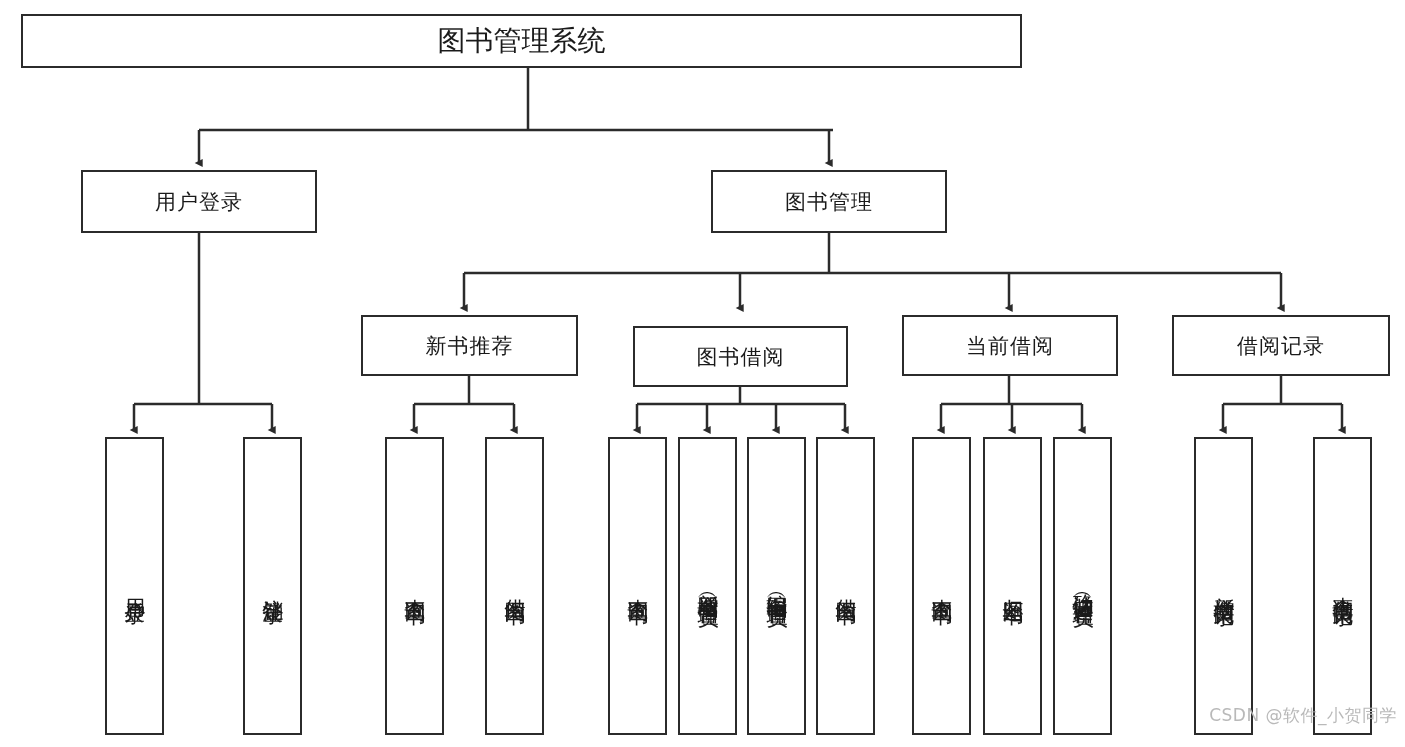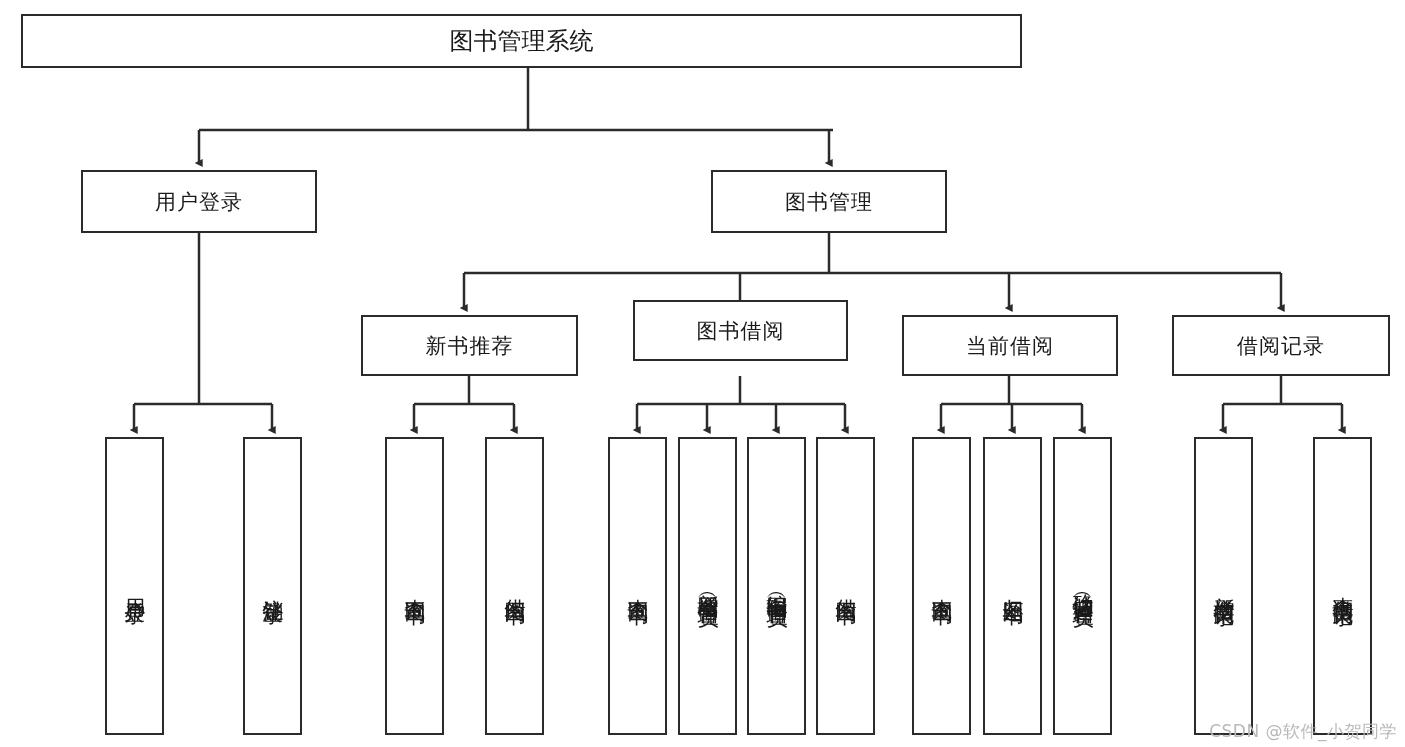--- a/index.html
+++ b/index.html
@@ -31,21 +31,21 @@
     display: flex;
     align-items: center;
     justify-content: center;
     color: #1a1a1a;
   }
   .node.horiz {
     font-size: 21px;
     letter-spacing: 1px;
   }
   .node.root {
-    font-size: 24px;
+    font-size: 28px;
   }
   .node.leaf {
     font-size: 21px;
     align-items: center;
     justify-content: center;
   }
   .vtext {
     writing-mode: vertical-rl;
     text-orientation: upright;
     -webkit-text-orientation: upright;
@@ -53,21 +53,21 @@
     letter-spacing: 2px;
     white-space: nowrap;
     text-align: center;
   }
   .htext {
     white-space: nowrap;
   }
   #watermark {
     position: absolute;
     right: 8px;
-    bottom: 4px;
+    bottom: 20px;
     font-size: 17px;
     color: #b9b9b9;
     letter-spacing: 0.5px;
     white-space: nowrap;
     font-family: "DejaVu Sans", "Liberation Sans", sans-serif;
   }
 </style>
 </head>
 <body>
 
@@ -130,21 +130,21 @@
   <div class="node horiz" style="left:81px; top:170px; width:236px; height:63px;">
     <span class="htext">用户登录</span>
   </div>
   <div class="node horiz" style="left:711px; top:170px; width:236px; height:63px;">
     <span class="htext">图书管理</span>
   </div>
 
   <div class="node horiz" style="left:361px; top:315px; width:217px; height:61px;font-family:Liberation Serif, serif;">
     <span class="htext">新书推荐</span>
   </div>
-  <div class="node horiz" style="left:633px; top:300px; width:215px; height:61px;">
+  <div class="node horiz" style="left:633px; top:326px; width:215px; height:61px;">
     <span class="htext">图书借阅</span>
   </div>
   <div class="node horiz" style="left:1172px; top:315px; width:218px; height:61px;">
     <span class="htext">借阅记录</span>
   </div>
   <div class="node horiz" style="left:902px; top:315px; width:216px; height:61px;">
     <span class="htext">当前借阅</span>
   </div>
 
   <div class="node leaf" style="left:105px; top:437px; width:59px; height:298px;">

